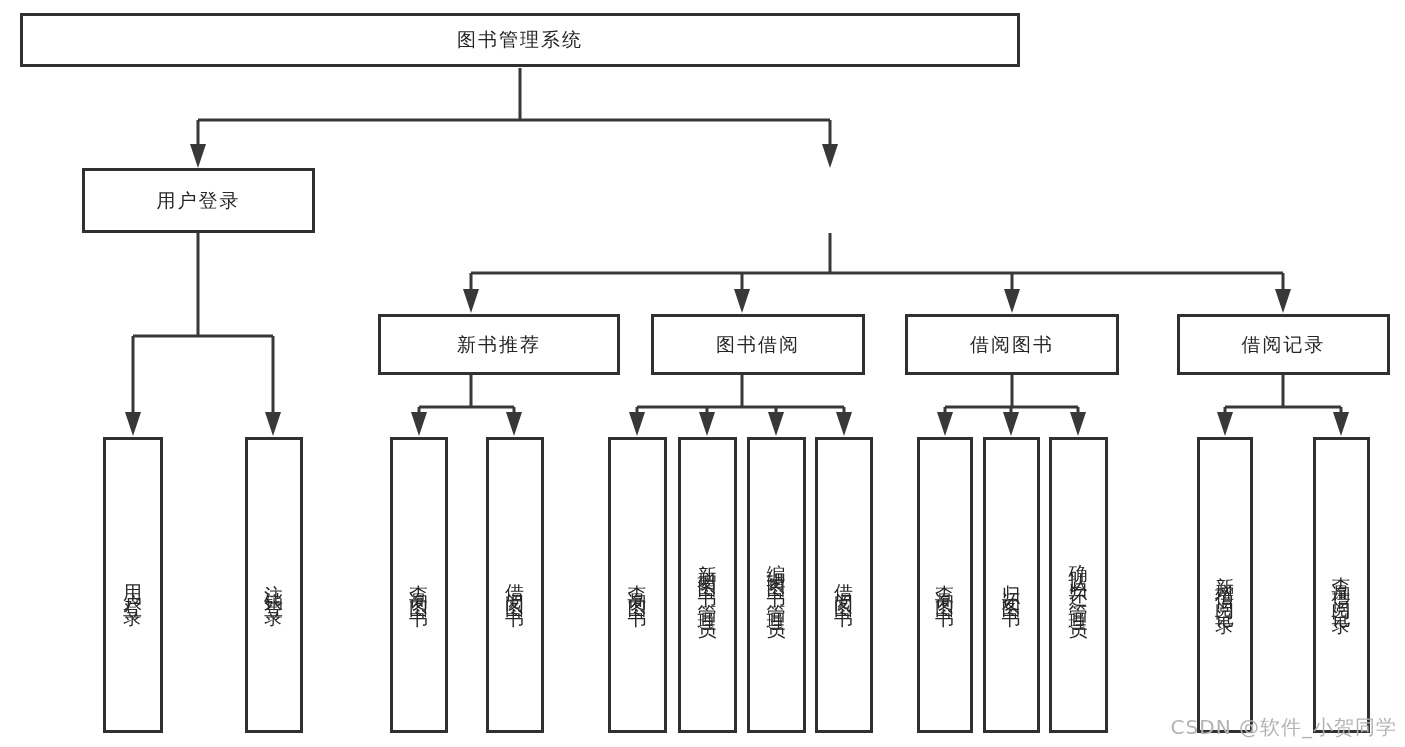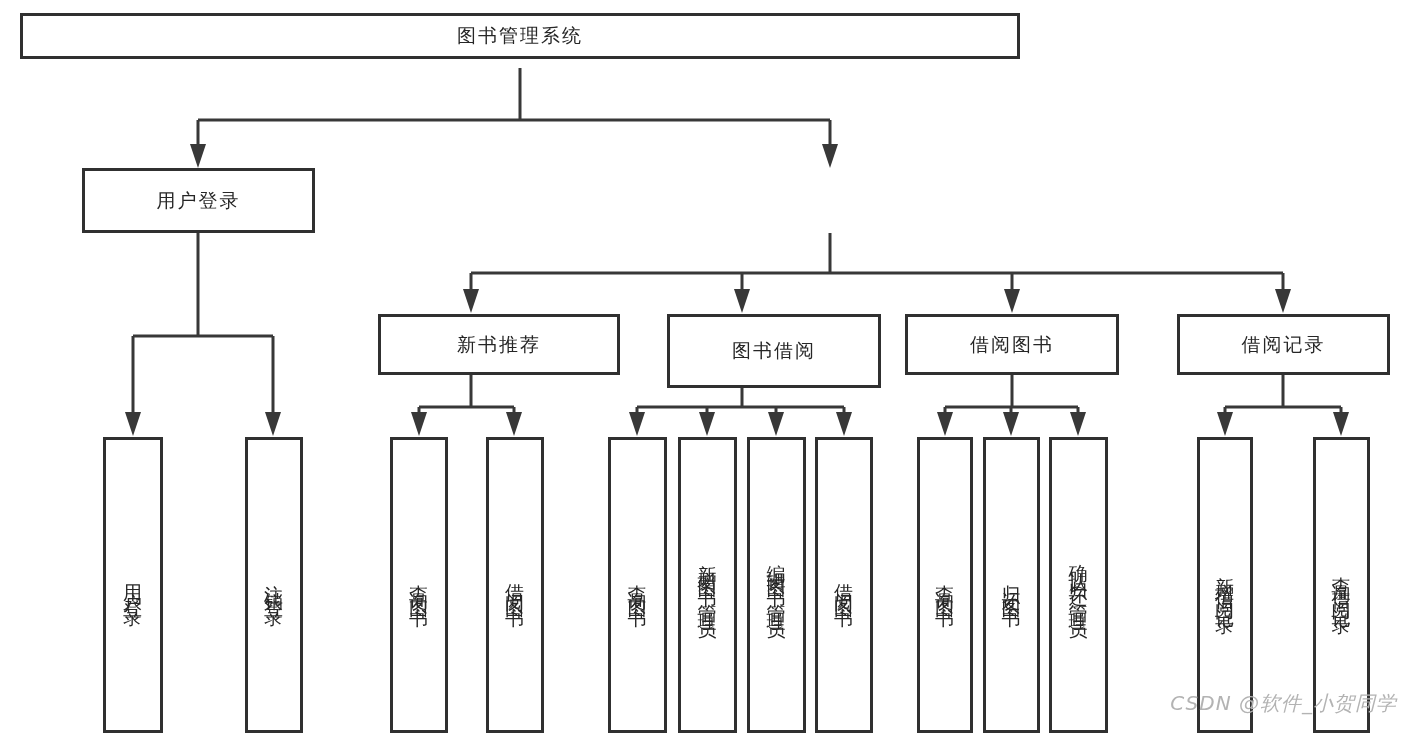--- a/index.html
+++ b/index.html
@@ -40,27 +40,26 @@
   .box.v {
     writing-mode: vertical-rl;
     text-orientation: mixed;
     font-size: 19px;
     letter-spacing: 8px;
     line-height: 1;
   }
   .watermark {
     position: absolute;
     right: 8px;
-    top: 690px;
+    top: 714px;
     font-size: 20px;
     color: #b3b3b3;
     letter-spacing: 1px;
     white-space: nowrap;
     z-index: 3;
-    font-style: italic;
   }
 </style>
 </head>
 <body>
 
 <div id="canvas">
 
   <svg id="wires" viewBox="0 0 1405 747">
     <g stroke="#383838" stroke-width="3" fill="none">
 
@@ -94,26 +93,26 @@
       <polygon points="768,412 784,412 776,436"></polygon>
       <polygon points="836,412 852,412 844,436"></polygon>
       <polygon points="937,412 953,412 945,436"></polygon>
       <polygon points="1003,412 1019,412 1011,436"></polygon>
       <polygon points="1070,412 1086,412 1078,436"></polygon>
       <polygon points="1217,412 1233,412 1225,436"></polygon>
       <polygon points="1333,412 1349,412 1341,436"></polygon>
     </g>
   </svg>
 
-  <div class="box h" style="left:20px;top:13px;width:1000px;height:46px">图书管理系统</div>
+  <div class="box h" style="left:20px;top:13px;width:1000px;height:54px">图书管理系统</div>
 
   <div class="box h" style="left:82px;top:168px;width:233px;height:65px">用户登录</div>
 
   <div class="box h" style="left:378px;top:314px;width:242px;height:61px">新书推荐</div>
-  <div class="box h" style="left:667px;top:314px;width:214px;height:74px">图书借阅</div>
+  <div class="box h" style="left:651px;top:314px;width:214px;height:61px">图书借阅</div>
   <div class="box h" style="left:905px;top:314px;width:214px;height:61px">借阅图书</div>
   <div class="box h" style="left:1177px;top:314px;width:213px;height:61px">借阅记录</div>
 
   <div class="box v" style="left:103px;top:437px;width:60px;height:296px">用户登录</div>
   <div class="box v" style="left:245px;top:437px;width:58px;height:296px">注销登录</div>
 
   <div class="box v" style="left:390px;top:437px;width:58px;height:296px">查询图书</div>
   <div class="box v" style="left:486px;top:437px;width:58px;height:296px">借阅图书</div>
 
   <div class="box v" style="left:608px;top:437px;width:59px;height:296px">查询图书</div>

